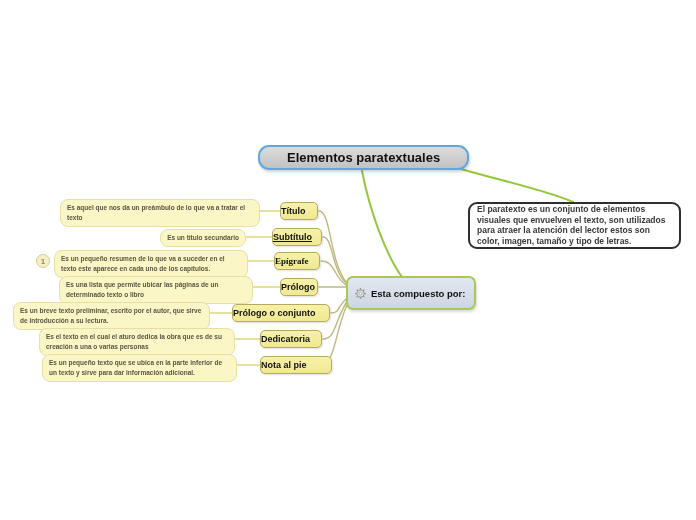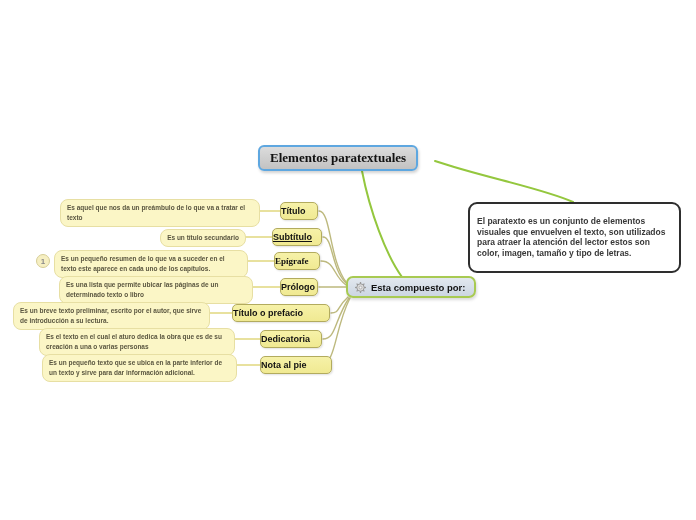--- a/index.html
+++ b/index.html
@@ -9,32 +9,32 @@
     font-family:"Liberation Sans","DejaVu Sans",sans-serif;
   }
   #wires{position:absolute;left:0;top:0;width:696px;height:520px;pointer-events:none;z-index:1;}
   .green-edge{fill:none;stroke:var(--green-line);stroke-width:2;stroke-linecap:round;}
   .branch-edge{fill:none;stroke:var(--branch-line);stroke-width:1.4;stroke-linecap:round;}
   .soft-edge{stroke:var(--soft-line);stroke-width:2;stroke-linecap:round;}
 
   .root-node{
     position:absolute;left:258px;top:145px;z-index:4;
     background:linear-gradient(#dcdcdc,var(--root-fill));
-    border:2px solid var(--root-border);border-radius:6px;
-    padding:3px 10px;font-size:13px;font-weight:bold;color:#111;
-    white-space:nowrap;box-shadow:1px 2px 3px rgba(0,0,0,.18);font-family:Liberation Serif, serif;
+    border:2px solid var(--root-border);border-radius:11px;
+    padding:3px 27px;font-size:13px;font-weight:bold;color:#111;
+    white-space:nowrap;box-shadow:1px 2px 3px rgba(0,0,0,.18);
   }
   .note-box{
     position:absolute;left:468px;top:202px;width:213px;z-index:4;
     box-sizing:border-box;background:#fff;
     border:2px solid var(--note-border);border-radius:9px;
-    padding:12px 7px;font-size:8.5px;font-weight:bold;color:#383838;line-height:1.25;
+    padding:0 7px;font-size:8.5px;font-weight:bold;color:#383838;line-height:1.25;
   }
   .hub-node{
-    position:absolute;left:346px;top:276px;height:22px;z-index:4;
+    position:absolute;left:346px;top:276px;height:34px;z-index:4;
     box-sizing:border-box;display:flex;align-items:center;gap:4px;
     background:linear-gradient(#e2e8ef,var(--hub-fill));
     border:2px solid var(--hub-border);border-radius:7px;
     padding:0 8px 0 6px;font-size:9.5px;font-weight:bold;color:#111;
     white-space:nowrap;box-shadow:1px 2px 3px rgba(0,0,0,.15);
   }
   .gear{width:13px;height:13px;flex:0 0 auto;}
   .label-node{
     position:absolute;height:18px;z-index:3;box-sizing:border-box;
     display:flex;align-items:center;justify-content:flex-start;
@@ -114,21 +114,21 @@
       <div class="label-node" style="left: 274px; top: 252px; width: 46px; font-family: Liberation Serif, serif;">
         <span>Epígrafe</span>
       </div>
       <div class="desc-node" style="right: 448px; top: 250px; width: 194px;"><span>Es un pequeño resumen de lo que va a suceder en el texto este aparece en cada uno de los capítulos.</span></div>
       <div class="badge" style="left: 36px; top: 254px;">1</div>
       <div class="label-node" style="left: 280px; top: 278px; width: 38px;">
         <span>Prólogo</span>
       </div>
       <div class="desc-node" style="right: 443px; top: 276px; width: 194px;"><span>Es una lista que permite ubicar las páginas de un determinado texto o libro</span></div>
       <div class="label-node" style="left: 232px; top: 304px; width: 98px;">
-        <span>Título o prefacio</span>
+        <span>Prólogo o conjunto</span>
       </div>
       <div class="desc-node" style="right: 486px; top: 302px; width: 197px;"><span>Es un breve texto preliminar, escrito por el autor, que sirve de introducción a su lectura.</span></div>
       <div class="label-node" style="left: 260px; top: 330px; width: 62px;">
         <span>Dedicatoria</span>
       </div>
       <div class="desc-node" style="right: 461px; top: 328px; width: 196px;"><span>Es el texto en el cual el aturo dedica la obra que es de su creación a una o varias personas</span></div>
       <div class="label-node" style="left: 260px; top: 356px; width: 72px;">
         <span>Nota al pie</span>
       </div>
       <div class="desc-node" style="right: 459px; top: 354px; width: 195px;"><span>Es un pequeño texto que se ubica en la parte inferior de un texto y sirve para dar información adicional.</span></div>

